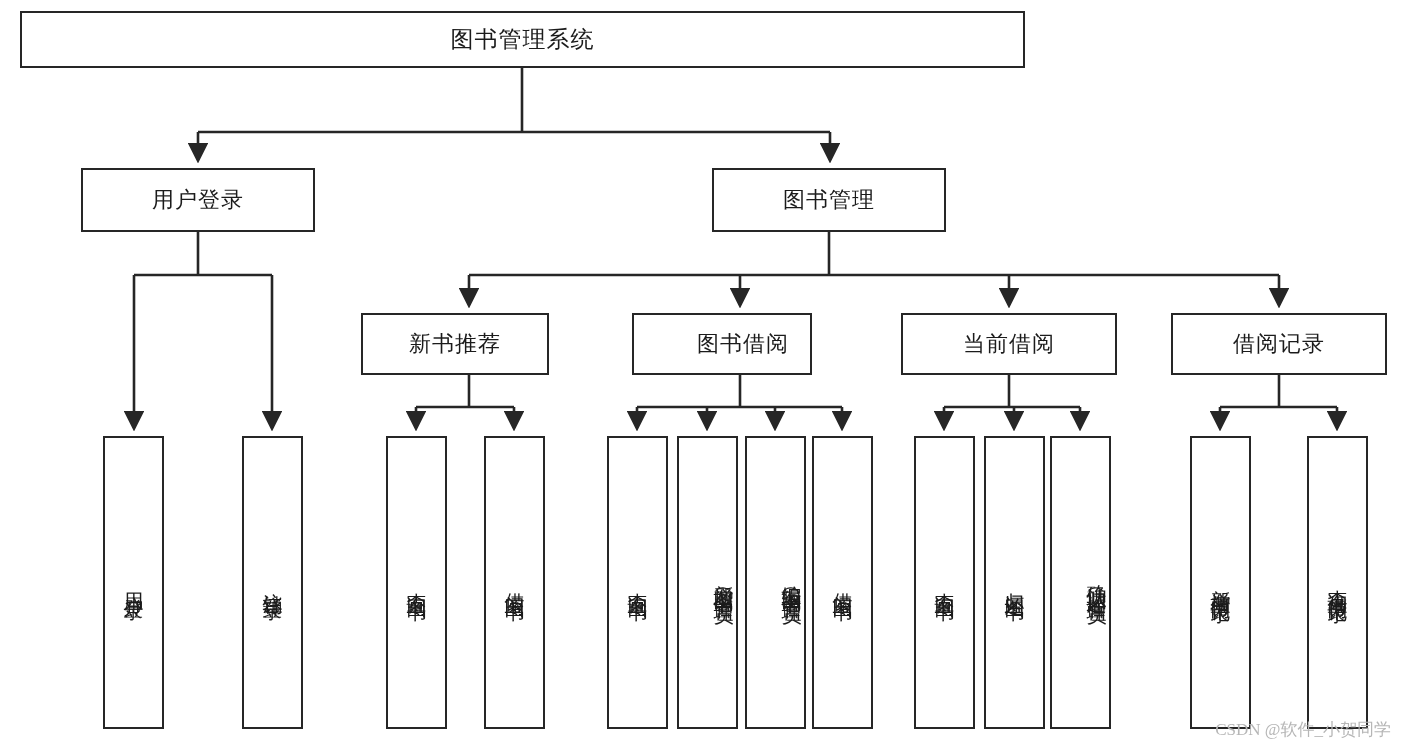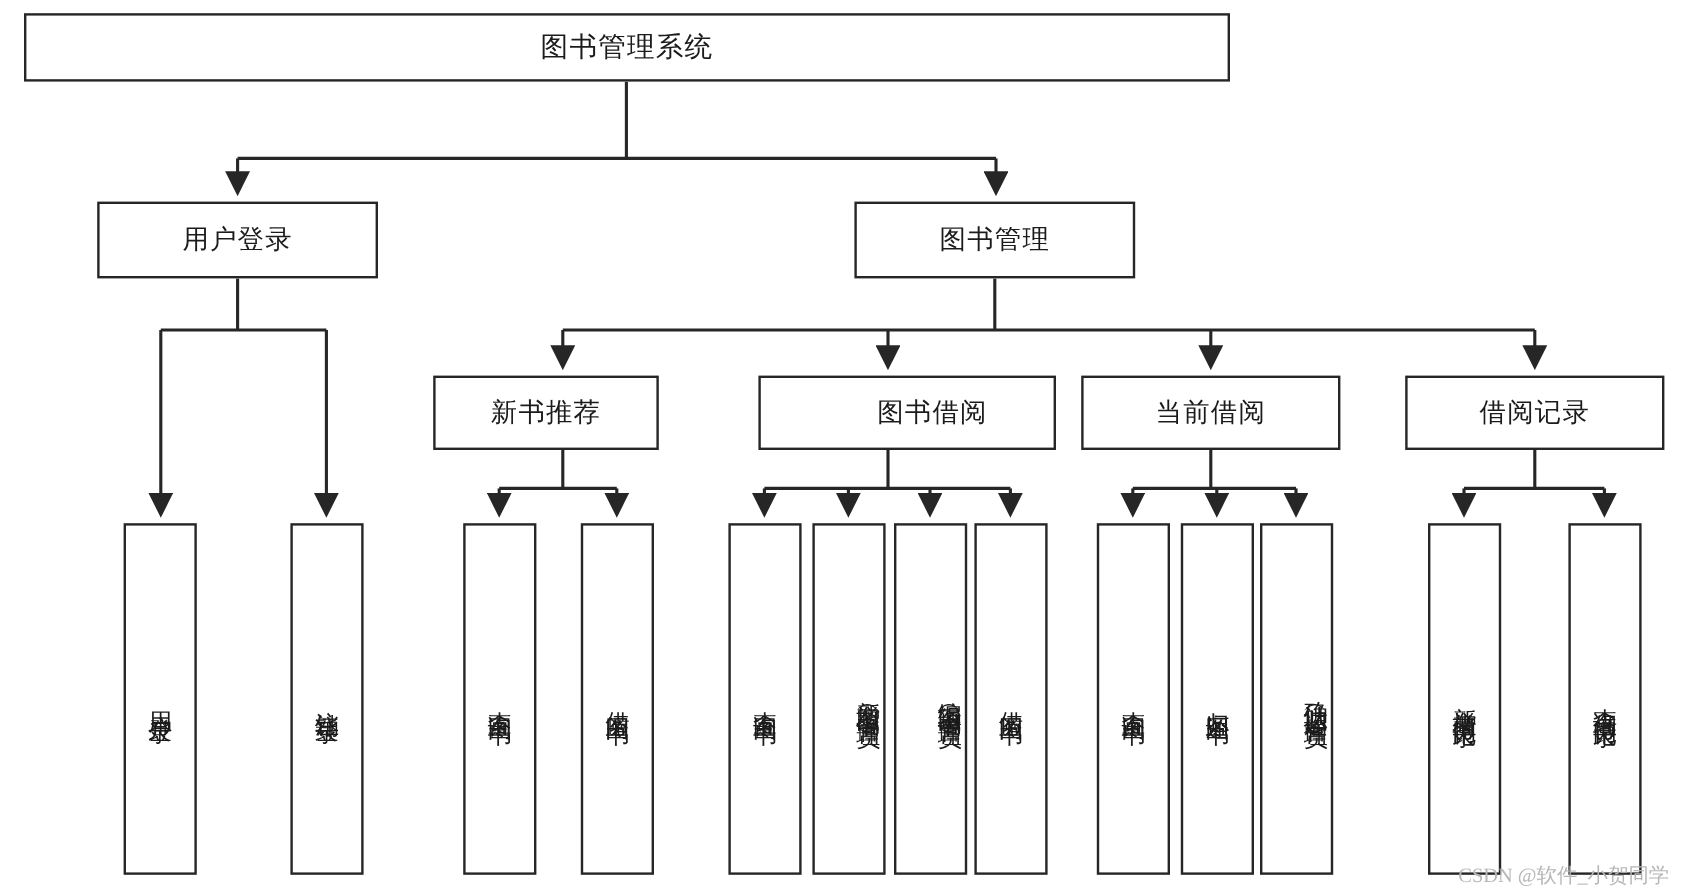--- a/index.html
+++ b/index.html
@@ -128,21 +128,21 @@
   <div class="node h" style="left:81px; top:168px; width:234px; height:64px;">
     <span>用户登录</span>
   </div>
   <div class="node h" style="left:712px; top:168px; width:234px; height:64px;">
     <span>图书管理</span>
   </div>
 
   <div class="node h" style="left:361px; top:313px; width:188px; height:62px;">
     <span>新书推荐</span>
   </div>
-  <div class="node h" style="left:632px; top:313px; width:248px; height:62px;padding-left:42px;">
+  <div class="node h" style="left:632px; top:313px; width:180px; height:62px;padding-left:42px;">
     <span>图书借阅</span>
   </div>
   <div class="node h" style="left:1171px; top:313px; width:216px; height:62px;">
     <span>借阅记录</span>
   </div>
   <div class="node h" style="left:901px; top:313px; width:216px; height:62px;">
     <span>当前借阅</span>
   </div>
 
   <div class="node v" style="left:103px; top:436px; width:61px; height:293px;">

